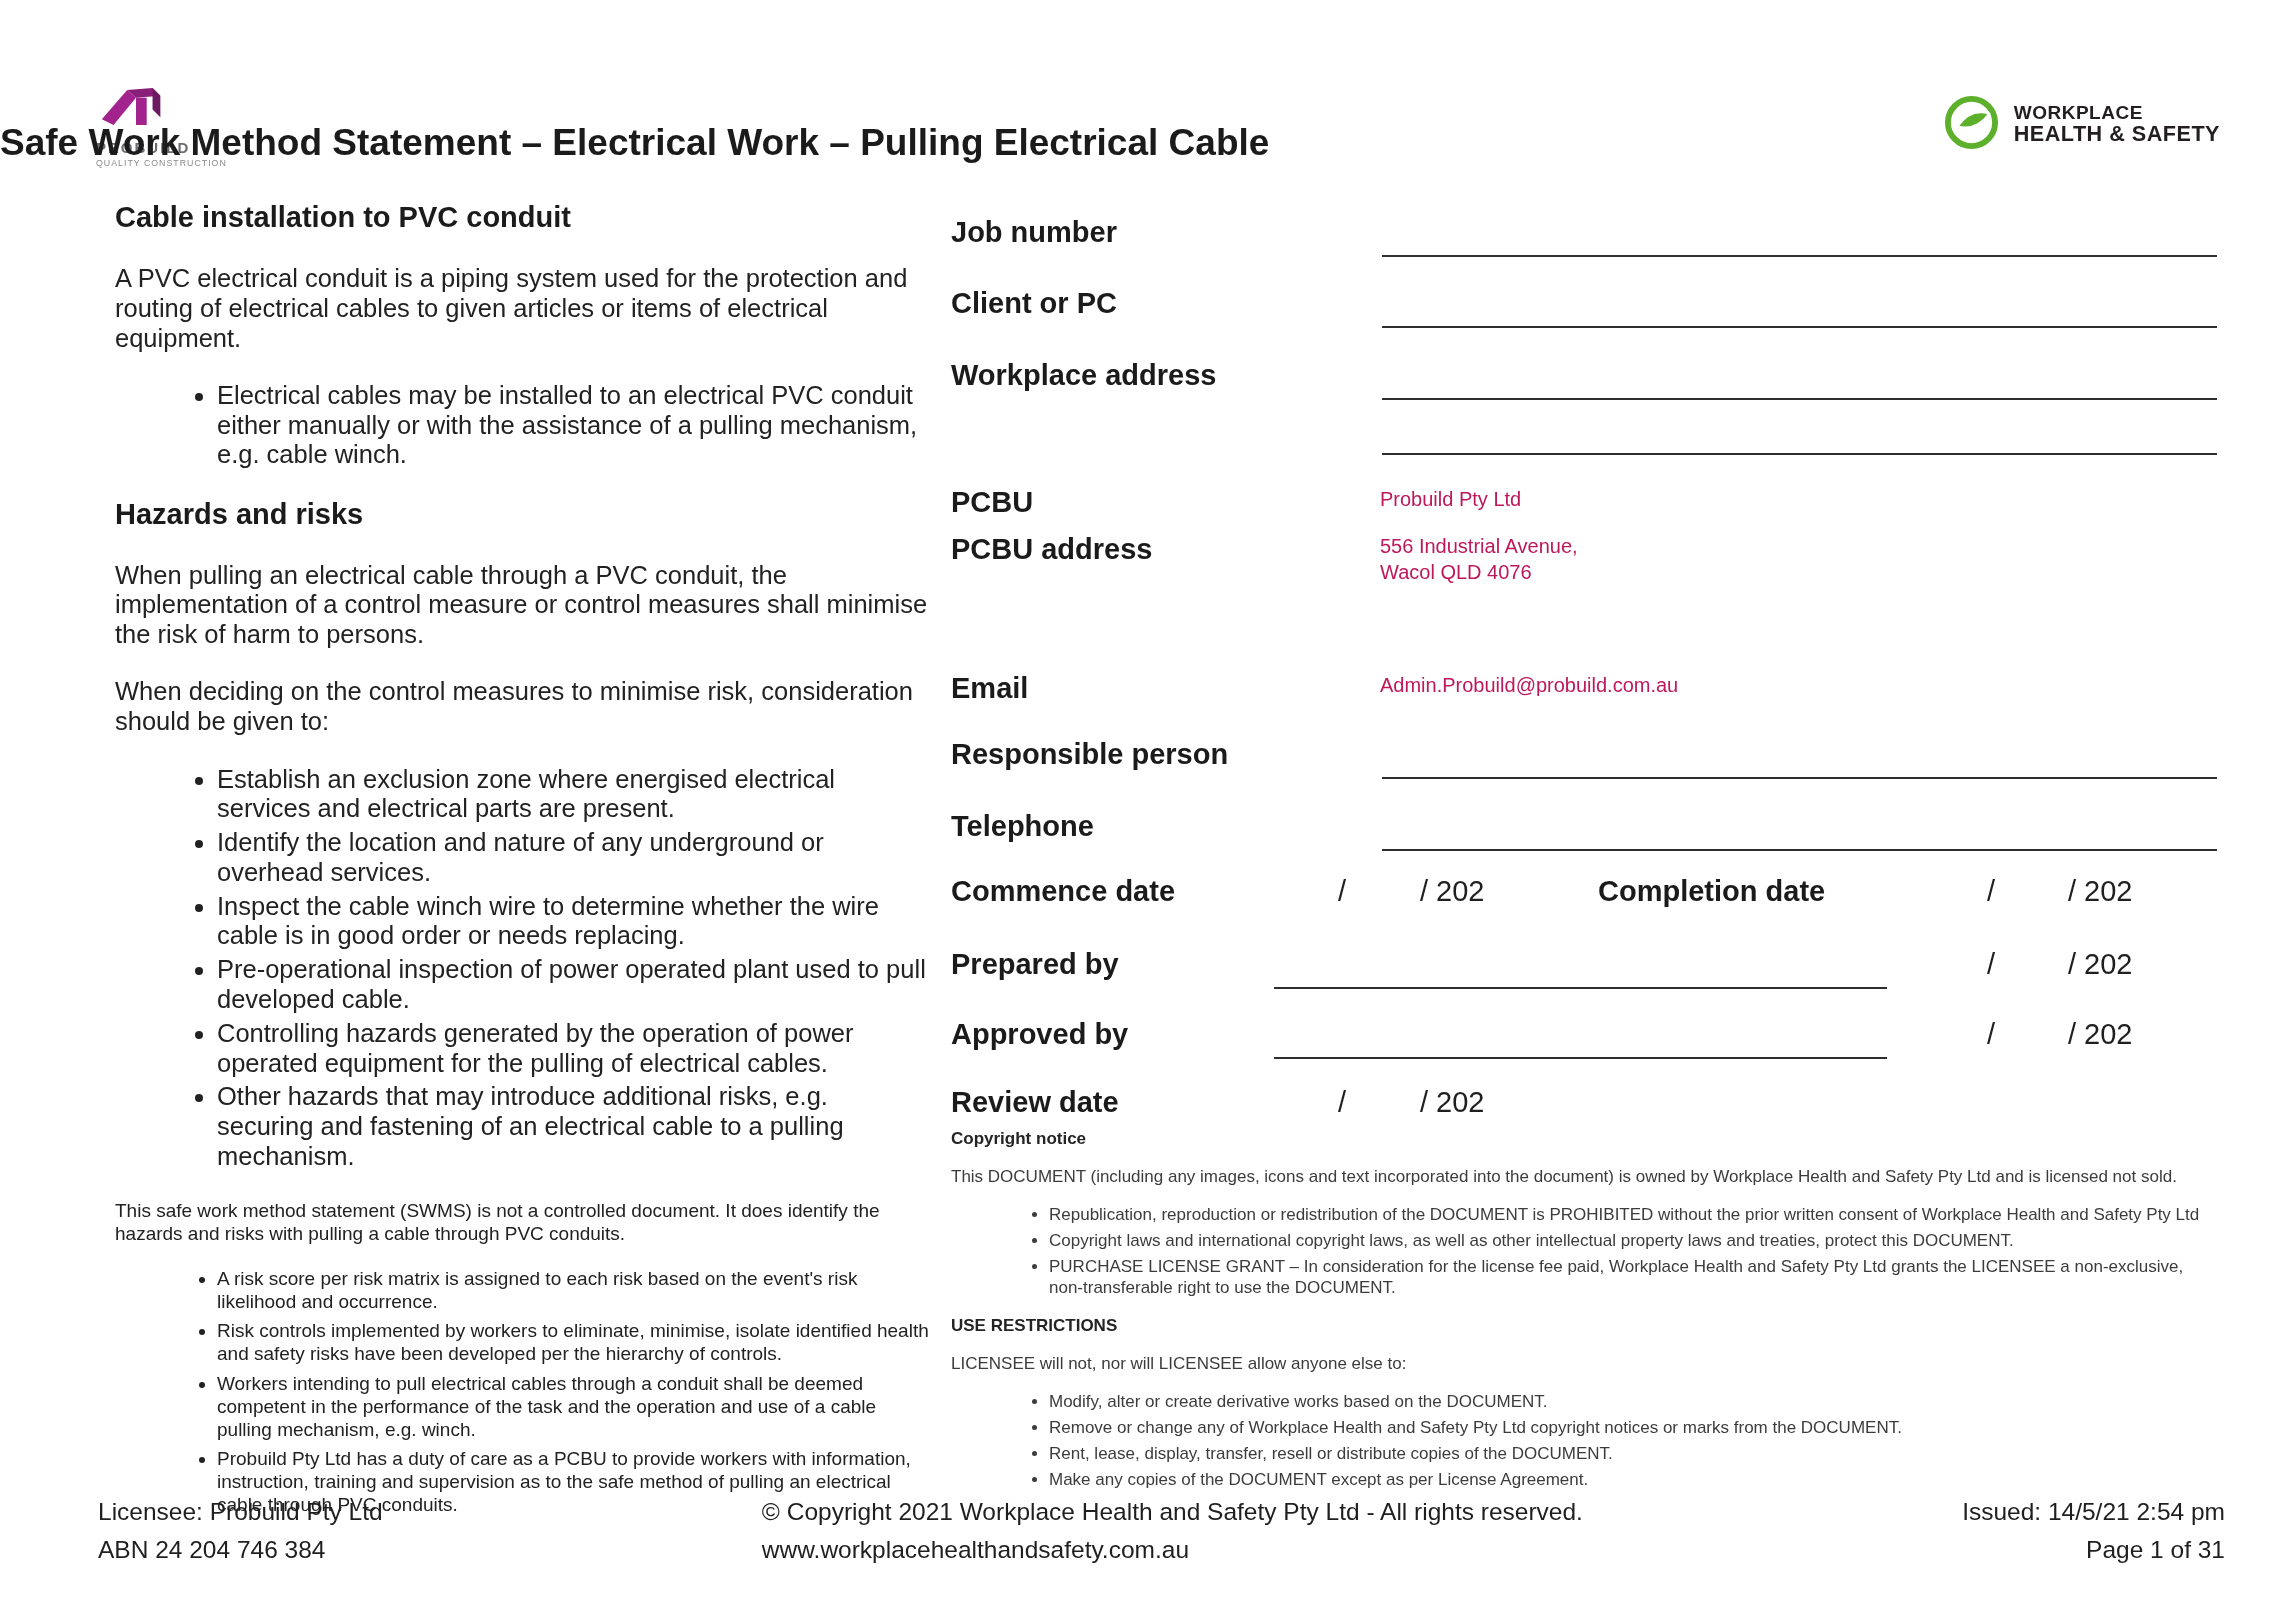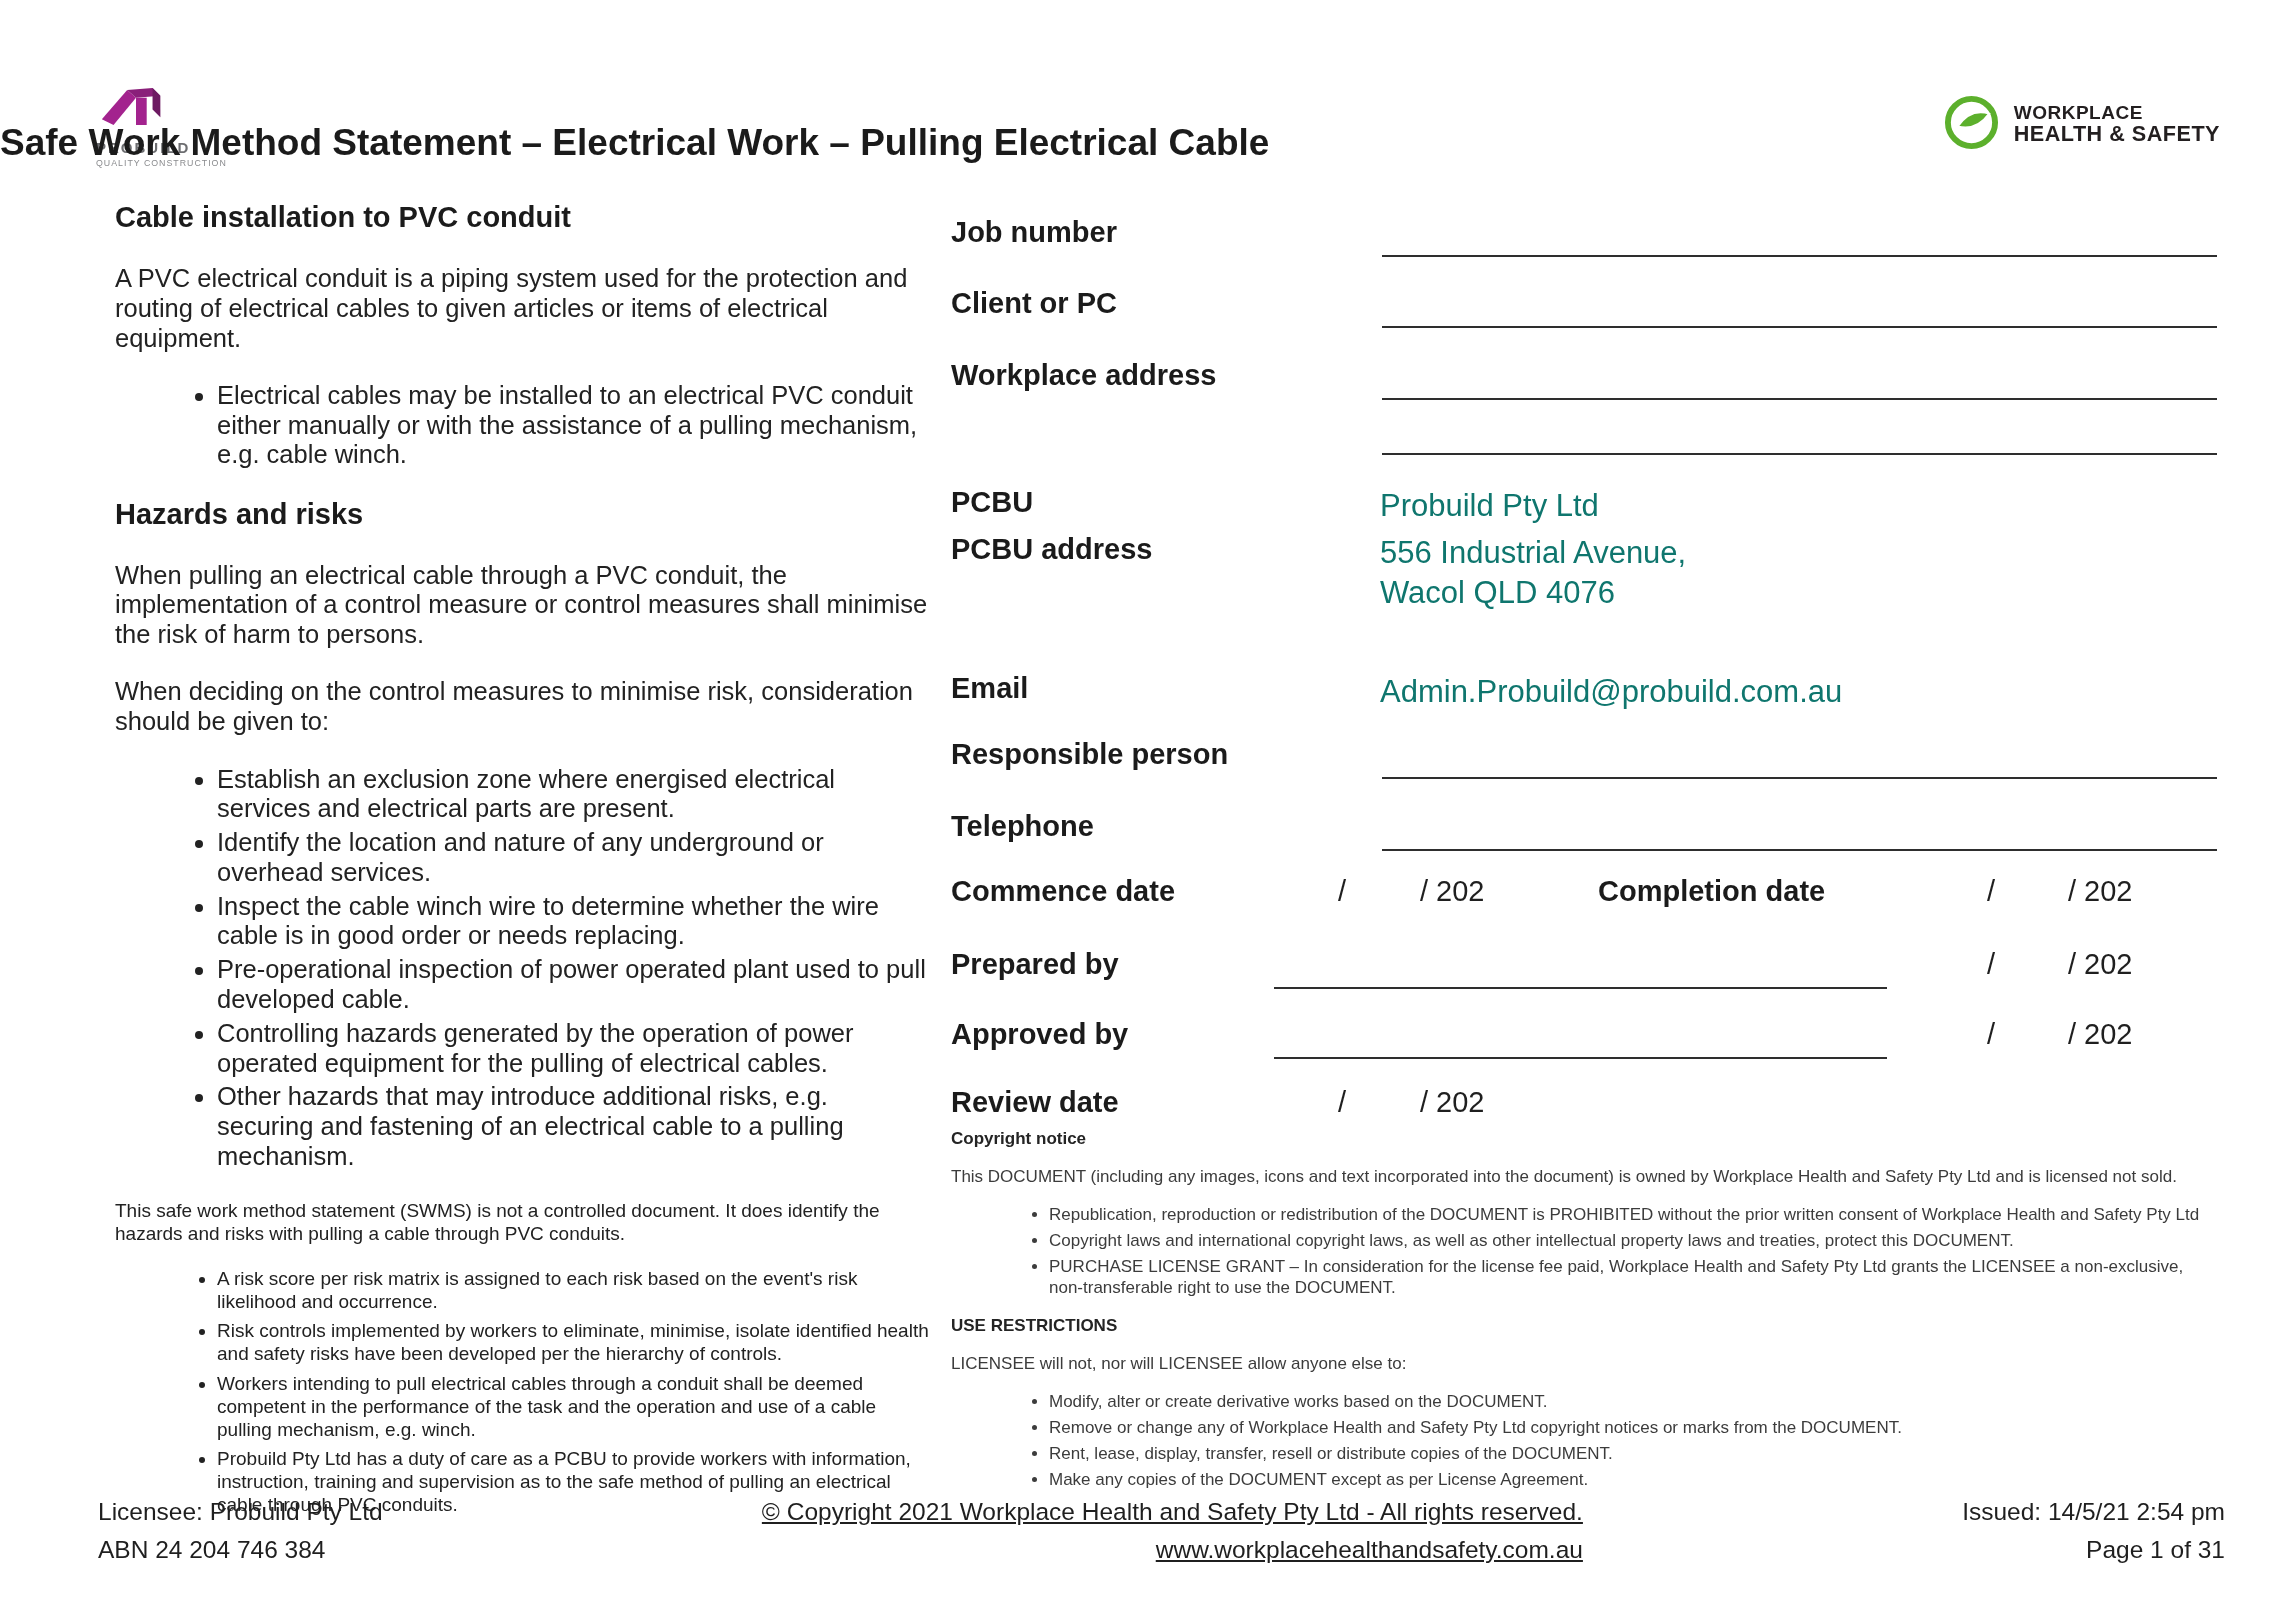--- a/index.html
+++ b/index.html
@@ -48,41 +48,41 @@
   .left-col .small { font-size: 19px; line-height: 1.22; }
   .left-col p.small { margin: 5.9px 0 21.6px 0; }
   .left-col ul.small { margin: 0; padding-left: 102px; }
   .left-col ul.small li { margin-bottom: 5.9px; }
 
   
   .frow { position: absolute; left: 951px; width: 1266px; height: 41px; font-size: 29px; }
   .flabel { font-weight: bold; font-size: 29px; color: #1b1b1b; white-space: nowrap; }
   .flabel.abs { position: absolute; top: 0; }
   .fline { position: absolute; bottom: 0; border-bottom: 2px solid #2e2e2e; height: 35px; }
-  .fvalue { position: absolute; left: 429px; top: 0; font-size: 31px; color: #0f766e; line-height: 1.3; white-space: nowrap; }
+  .fvalue { position: absolute; left: 429px; top: 0; font-size: 20px; color: #be185d; line-height: 1.3; white-space: nowrap; }
   .slash { position: absolute; top: 0; font-size: 29px; color: #1f1f1f; white-space: nowrap; }
 
   
   .copyright { position: absolute; left: 951px; top: 1129px; width: 1270px; color: #3c3c3c; }
   .copyright h4 { font-size: 17px; font-weight: bold; color: #242424; margin: 0 0 16.7px 0; }
   .copyright p { font-size: 17px; margin: 0 0 16.7px 0; line-height: 1.25; }
   .copyright ul { font-size: 17px; margin: 0 0 17.6px 0; padding-left: 98px; line-height: 1.25; }
   .copyright li { margin-bottom: 4.9px; }
 
   
   .footer {
     position: absolute;
     left: 98px; right: 68px; top: 1498px;
     display: flex;
     justify-content: space-between;
     font-size: 24.5px;
     color: #1f1f1f;
   }
   .footer .col { display: flex; flex-direction: column; gap: 10px; }
-  .footer .center { text-align: right; text-decoration: underline; }
+  .footer .center { text-align: left; }
   .footer .right { text-align: right; }
 </style>
 </head>
 <body>
 
 <div class="page">
 
   <div class="probuild-logo">
     <span>
       <svg width="78" height="51" viewBox="0 0 80 52">

